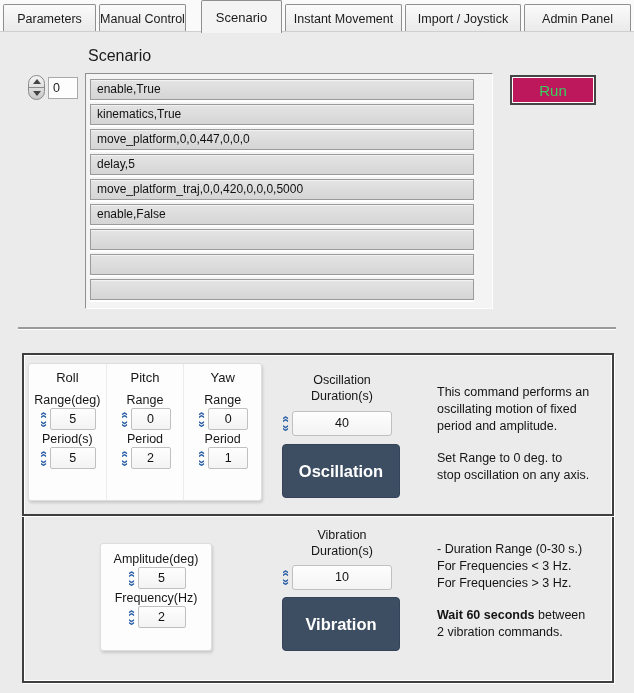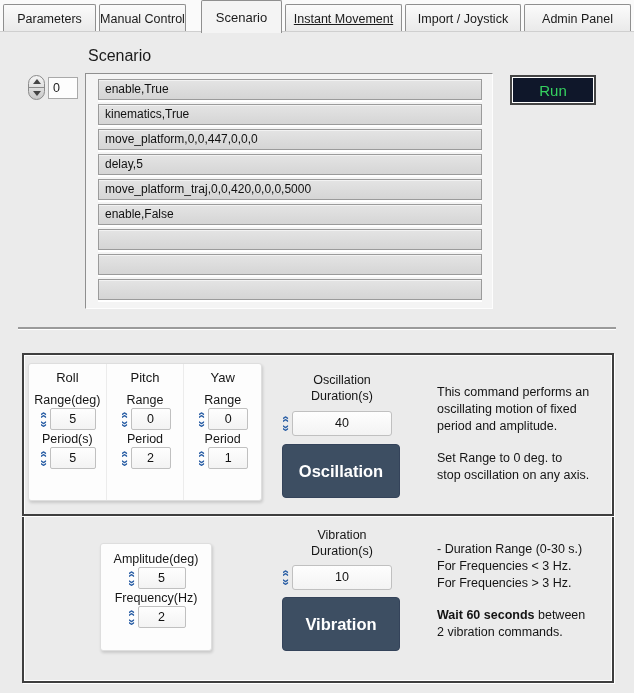--- a/index.html
+++ b/index.html
@@ -10,21 +10,21 @@
   
   .tabbar { position:absolute; left:0; top:0; width:634px; height:31px; }
   .tab { position:absolute; top:4px; height:28px; background:linear-gradient(#fbfbfb,#e9e9e9);
          border:1px solid #8f8f8f; border-bottom:none; border-radius:2px 2px 0 0;
          font-size:12.5px; display:flex; align-items:center; justify-content:center;
          color:#1a1a1a; cursor:default; z-index:1;text-align:center; }
   .tab.active { top:0; height:33px; background:#f4f4f4; z-index:3; font-size:13px; }
   .tab:nth-child(1){ left:3px;   width:93px;  }
   .tab:nth-child(2){ left:99px;  width:87px;  }
   .tab:nth-child(3){ left:201px; width:81px;  }
-  .tab:nth-child(4){ left:285px; width:117px;text-decoration:underline; }
+  .tab:nth-child(4){ left:285px; width:117px; }
   .tab:nth-child(5){ left:405px; width:116px; }
   .tab:nth-child(6){ left:524px; width:107px; }
 
   
   .page { position:absolute; left:0; top:31px; width:634px; height:662px;
           background:#ebebeb; border-top:1px solid #cfcfcf; z-index:2; }
 
   .heading { position:absolute; left:88px; top:15px; font-size:16px; color:#1b1b1b; }
 
   
@@ -35,27 +35,27 @@
   .idx-btn.up { border-bottom:1px solid #8a8a8a; }
   .tri-up { width:0; height:0; border-left:4px solid transparent; border-right:4px solid transparent;
             border-bottom:5px solid #444; }
   .tri-down { width:0; height:0; border-left:4px solid transparent; border-right:4px solid transparent;
               border-top:5px solid #444; }
   .idx-value { width:30px; height:22px; margin-left:3px; background:#fdfdfd; border:1px solid #a9a9a9;
                font-size:12.5px; line-height:20px; padding-left:4px; color:#222; }
 
   
   .cmd-list { position:absolute; left:85px; top:41px; width:408px; height:236px; background:#f4f4f4;
-              border:1px solid; border-color:#8f8f8f #fdfdfd #fdfdfd #8f8f8f; padding:5px 0 0 12px; }
+              border:1px solid; border-color:#8f8f8f #fdfdfd #fdfdfd #8f8f8f; padding:5px 0 0 4px; }
   .cmd-row { width:384px; height:21px; margin-bottom:4px; background:linear-gradient(#e4e4e4,#d5d5d5);
              border:1px solid #9b9b9b; box-shadow:0 2px 0 rgba(255,255,255,0.95), inset 0 1px 0 #f2f2f2;
              font-size:12px; line-height:19px; padding-left:6px; color:#111; cursor:default; }
 
   
-  .run-btn { position:absolute; left:510px; top:43px; width:86px; height:30px; background:#0f172a;
+  .run-btn { position:absolute; left:510px; top:43px; width:86px; height:30px; background:#be185d;
              border:2px solid #454545; box-shadow:inset 0 0 0 1px #ffffff;
              color:#35d15f; font-size:15px; display:flex; align-items:center; justify-content:center; cursor:pointer; }
 
   
   .h-divider { position:absolute; left:18px; top:295px; width:598px; height:3px;
                border-top:2px solid #9a9a9a; border-bottom:1px solid #ffffff; }
 
   
   .outer-box { position:absolute; left:22px; top:321px; width:592px; height:330px;
                border:2px solid #3f3f3f; box-shadow:inset 0 0 0 1px #ffffff, 1px 1px 0 #ffffff; }

